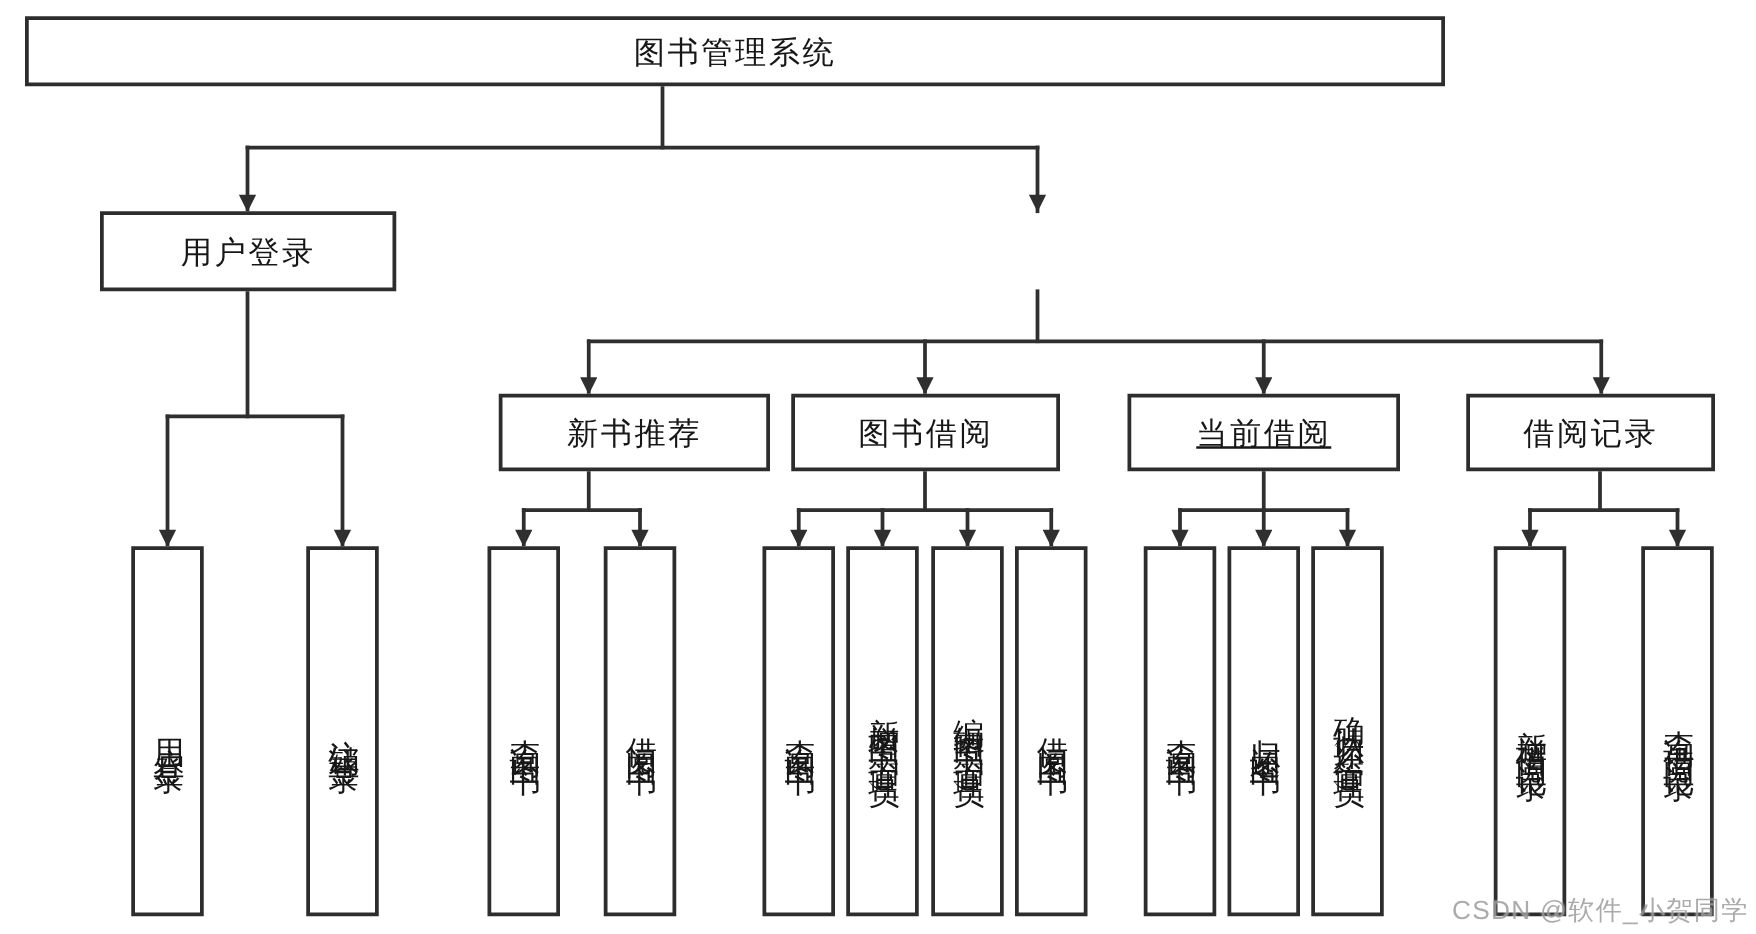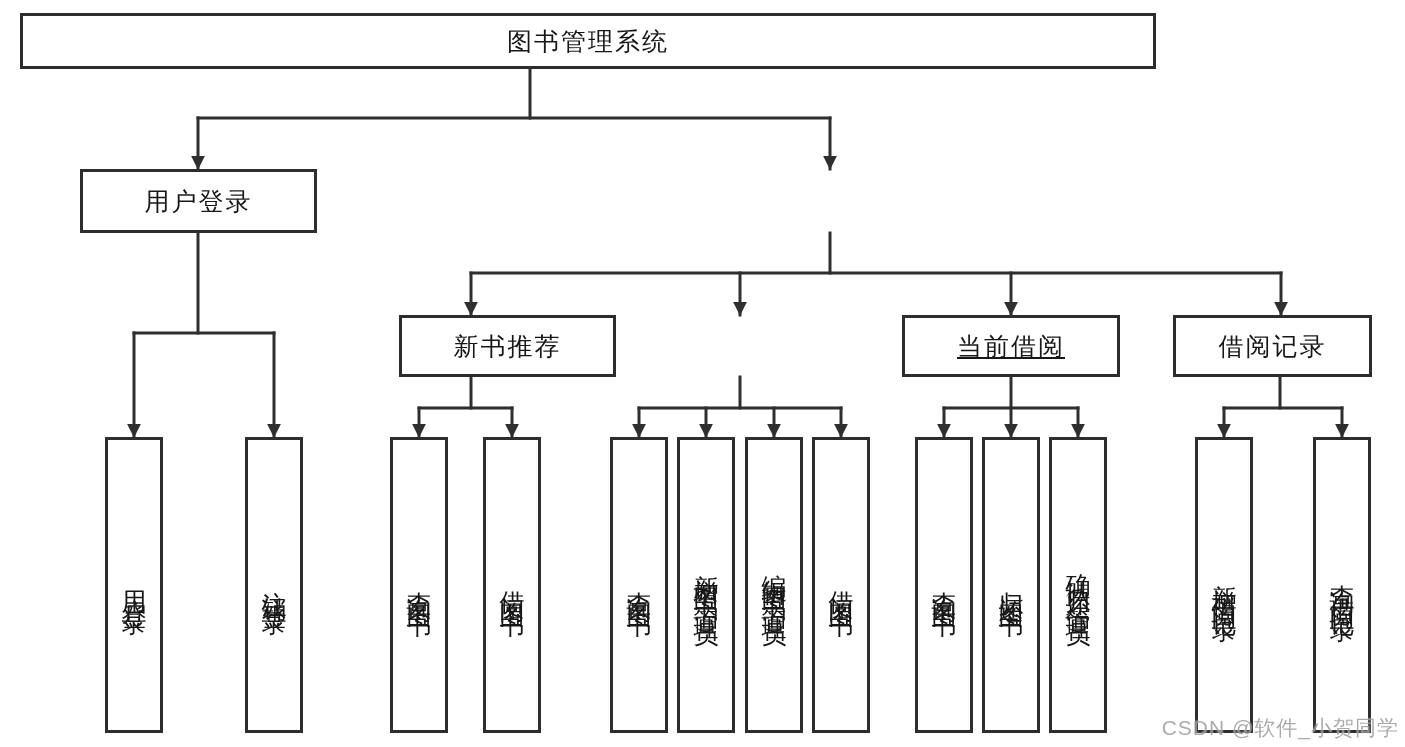--- a/index.html
+++ b/index.html
@@ -123,20 +123,23 @@
     <span>图书管理系统</span>
   </div>
 
   <div class="node hbox" style="left:80px; top:169px; width:237px; height:64px;">
     <span>用户登录</span>
   </div>
 
   <div class="node hbox" style="left:363px; top:315px; width:217px; height:62px;margin-left:36px;">
     <span>新书推荐</span>
   </div>
+  <div class="node hbox" style="left:633px; top:315px; width:215px; height:62px;">
+    <span>图书借阅</span>
+  </div>
   <div class="node hbox" style="left:902px; top:315px; width:218px; height:62px;text-decoration:underline;">
     <span>当前借阅</span>
   </div>
   <div class="node hbox" style="left:1173px; top:315px; width:199px; height:62px;">
     <span>借阅记录</span>
   </div>
 
   <div class="node vbox" style="left:105px;">
     <span class="vtext">用户登录</span>
   </div>

